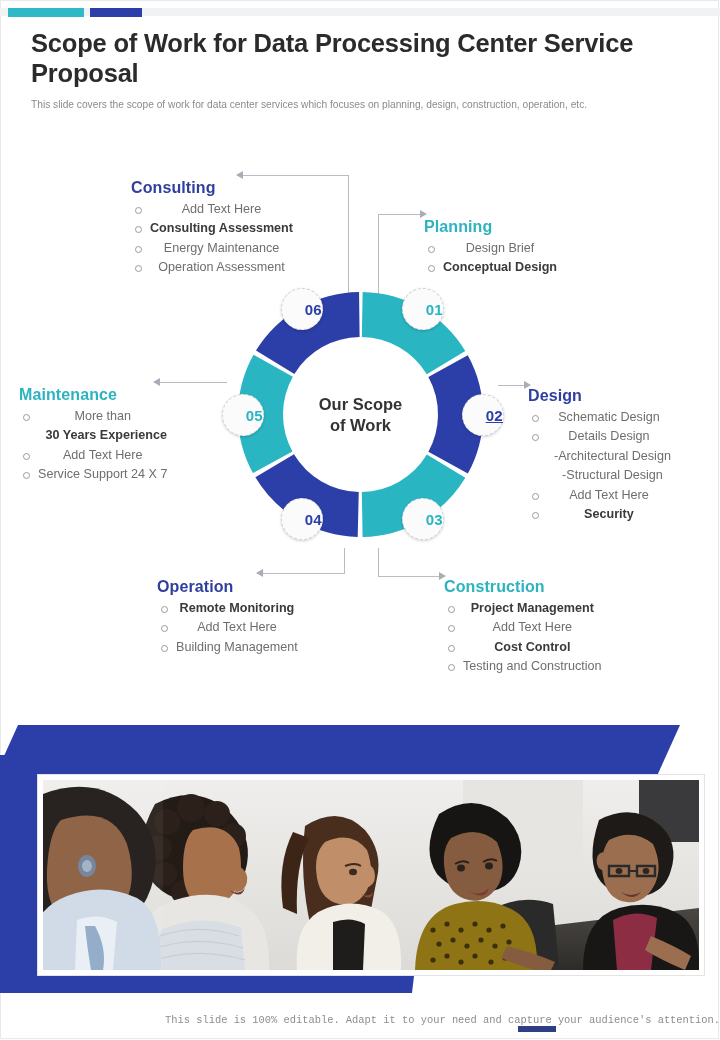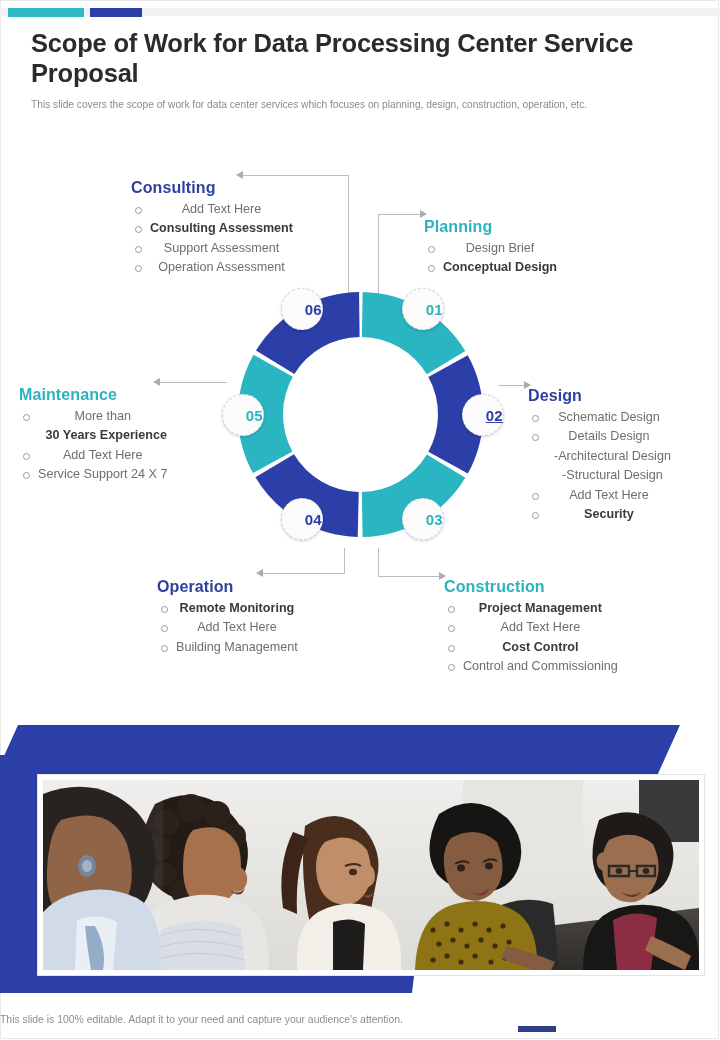--- a/index.html
+++ b/index.html
@@ -87,22 +87,22 @@
   }
   .photo-frame{
     position:absolute;left:38px;top:775px;width:666px;height:200px;
     background:#fff;padding:5px;box-sizing:border-box;
     box-shadow:0 0 0 1px #e3e3e3;
   }
   .photo{position:relative;width:100%;height:100%;overflow:hidden;background:#d8d5d0;}
   .photo svg{display:block;width:100%;height:100%;}
 
   .footer{
-    position:absolute;left:0;top:1014px;width:720px;text-align:left;
-    font-size:10.4px;color:#8d8d8d;
+    position:absolute;left:0;top:1014px;width:720px;text-align:right;
+    font-size:10.4px;color:#8d8d8d;font-family:Liberation Mono, monospace;
   }
 </style>
 </head>
 <body>
 
 <div class="slide">
 
   <div class="slide-border"></div>
 
   <div class="topbar-rail"></div>
@@ -145,20 +145,24 @@
 
         <circle cx="132.5" cy="132.5" r="100" stroke="#29b6c2" stroke-dasharray="100.7 527.6" stroke-dashoffset="-209.4"></circle>
 
         <circle cx="132.5" cy="132.5" r="100" stroke="#2c3ea8" stroke-dasharray="100.7 527.6" stroke-dashoffset="-314.2"></circle>
 
         <circle cx="132.5" cy="132.5" r="100" stroke="#29b6c2" stroke-dasharray="100.7 527.6" stroke-dashoffset="-418.9"></circle>
 
         <circle cx="132.5" cy="132.5" r="100" stroke="#2c3ea8" stroke-dasharray="100.7 527.6" stroke-dashoffset="-523.6"></circle>
       </g>
     </svg>
+    <div class="donut-center">
+      <div>Our Scope</div>
+      <div>of Work</div>
+    </div>
   </div>
 
   <div class="badge" style="left:402px;top:288px;color:#29b6c2;">
     <span>01</span>
   </div>
   <div class="badge" style="left:462px;top:394px;color:#2c3ea8;text-decoration:underline;">
     <span>02</span>
   </div>
   <div class="badge" style="left:402px;top:498px;color:#29b6c2;">
     <span>03</span>
@@ -171,21 +175,21 @@
   </div>
   <div class="badge" style="left:281px;top:288px;color:#2c3ea8;">
     <span>06</span>
   </div>
 
   <div class="block" style="left:131px;top:163px;">
     <div class="blk-head navy">Consulting</div>
     <ul class="blk-list">
       <li>Add Text Here</li>
       <li class="b">Consulting Assessment</li>
-      <li>Support Assessment</li>
+      <li>Energy Maintenance</li>
       <li>Operation Assessment</li>
     </ul>
   </div>
 
   <div class="block" style="left:424px;top:202px;">
     <div class="blk-head teal">Planning</div>
     <ul class="blk-list">
       <li>Design Brief</li>
       <li class="b">Conceptual Design</li>
     </ul>
@@ -202,21 +206,21 @@
       <li class="b">Security</li>
     </ul>
   </div>
 
   <div class="block" style="left:444px;top:562px;">
     <div class="blk-head teal">Construction</div>
     <ul class="blk-list">
       <li class="b">Project Management</li>
       <li>Add Text Here</li>
       <li class="b">Cost Control</li>
-      <li>Control and Commissioning</li>
+      <li>Testing and Construction</li>
     </ul>
   </div>
 
   <div class="block" style="left:157px;top:562px;">
     <div class="blk-head navy">Operation</div>
     <ul class="blk-list">
       <li class="b">Remote Monitoring</li>
       <li>Add Text Here</li>
       <li>Building Management</li>
     </ul>

